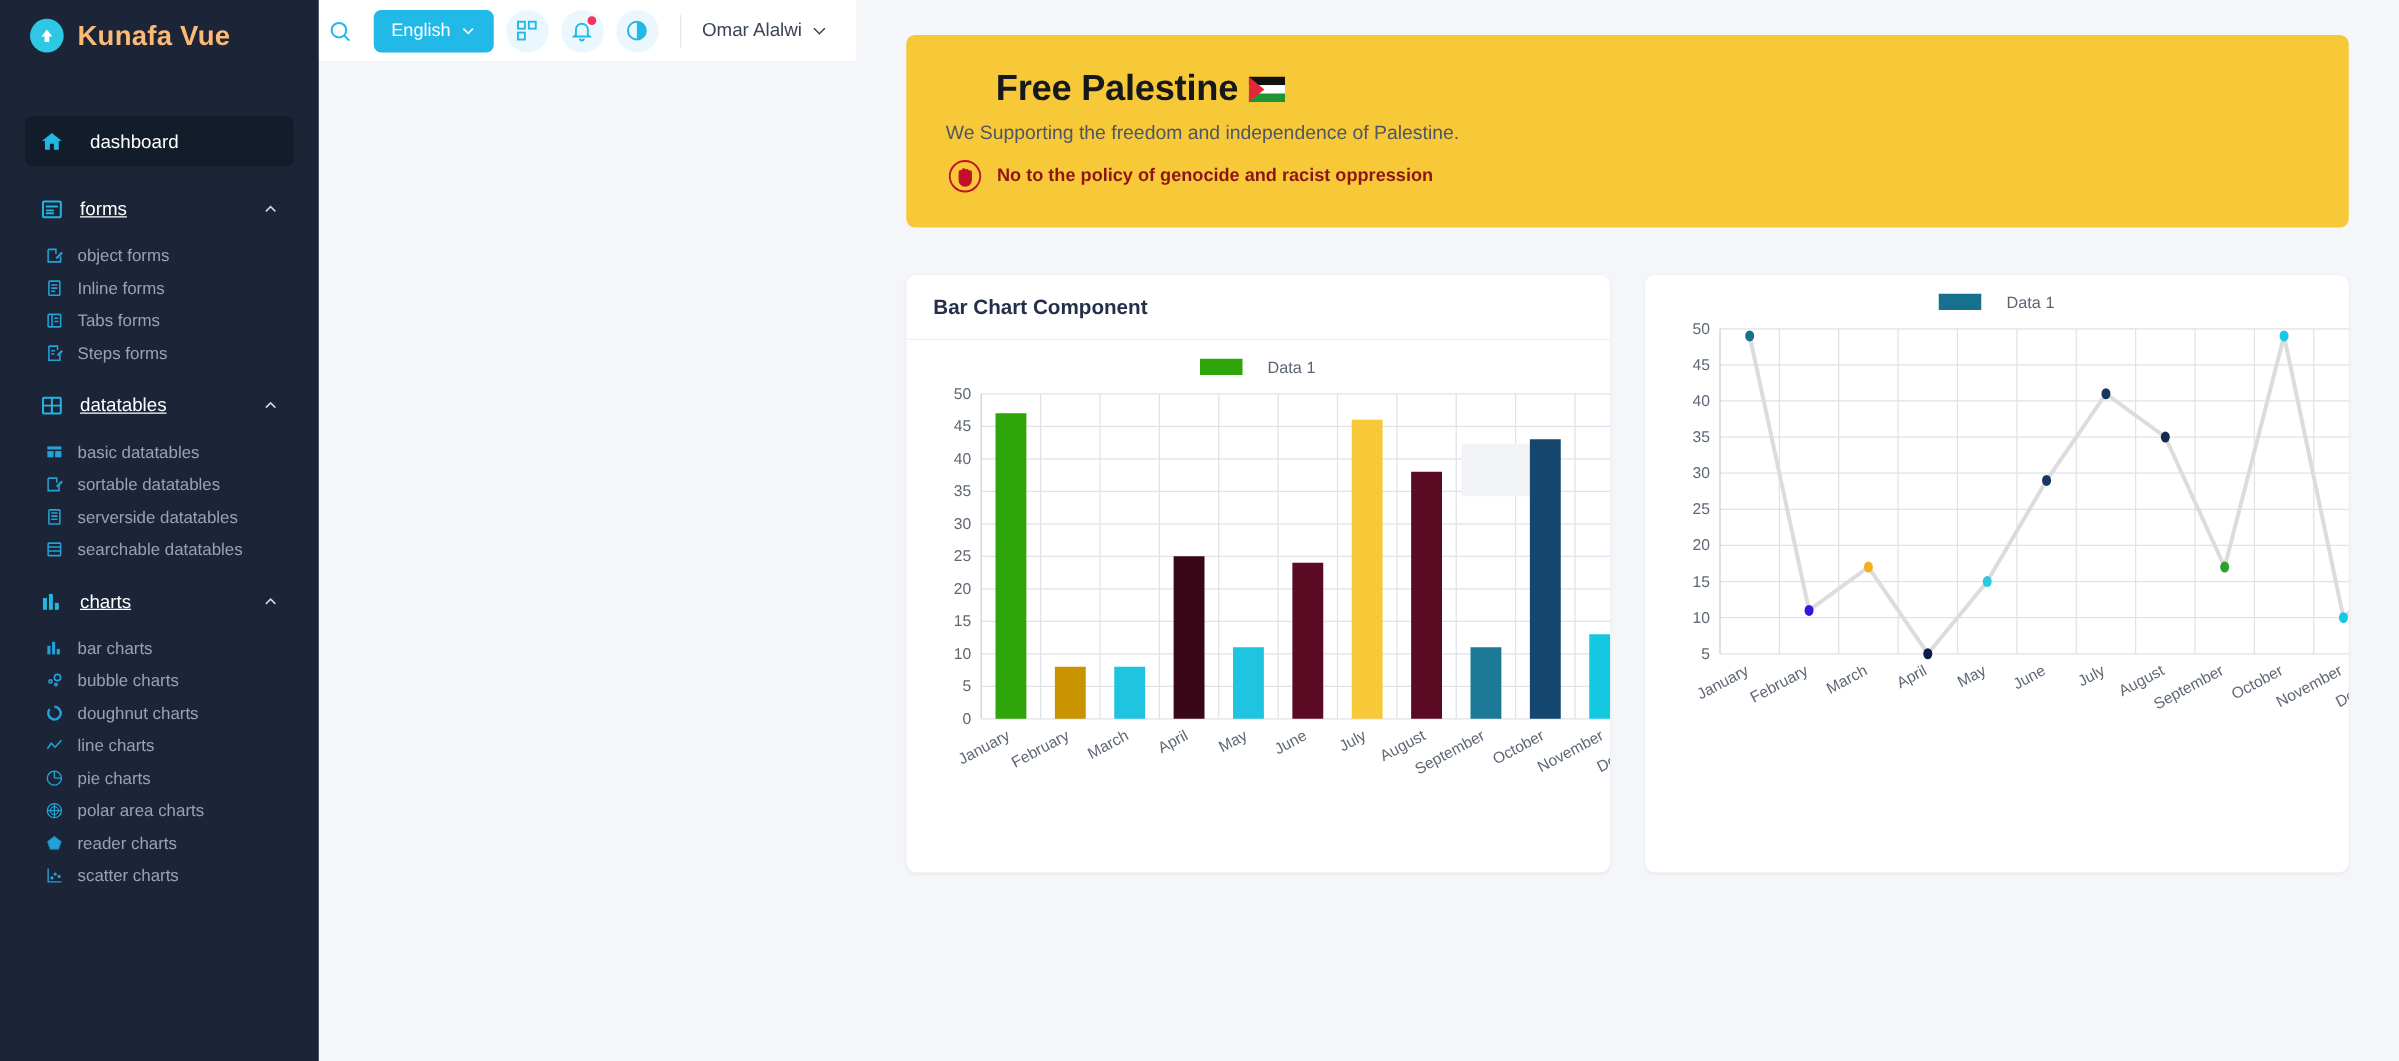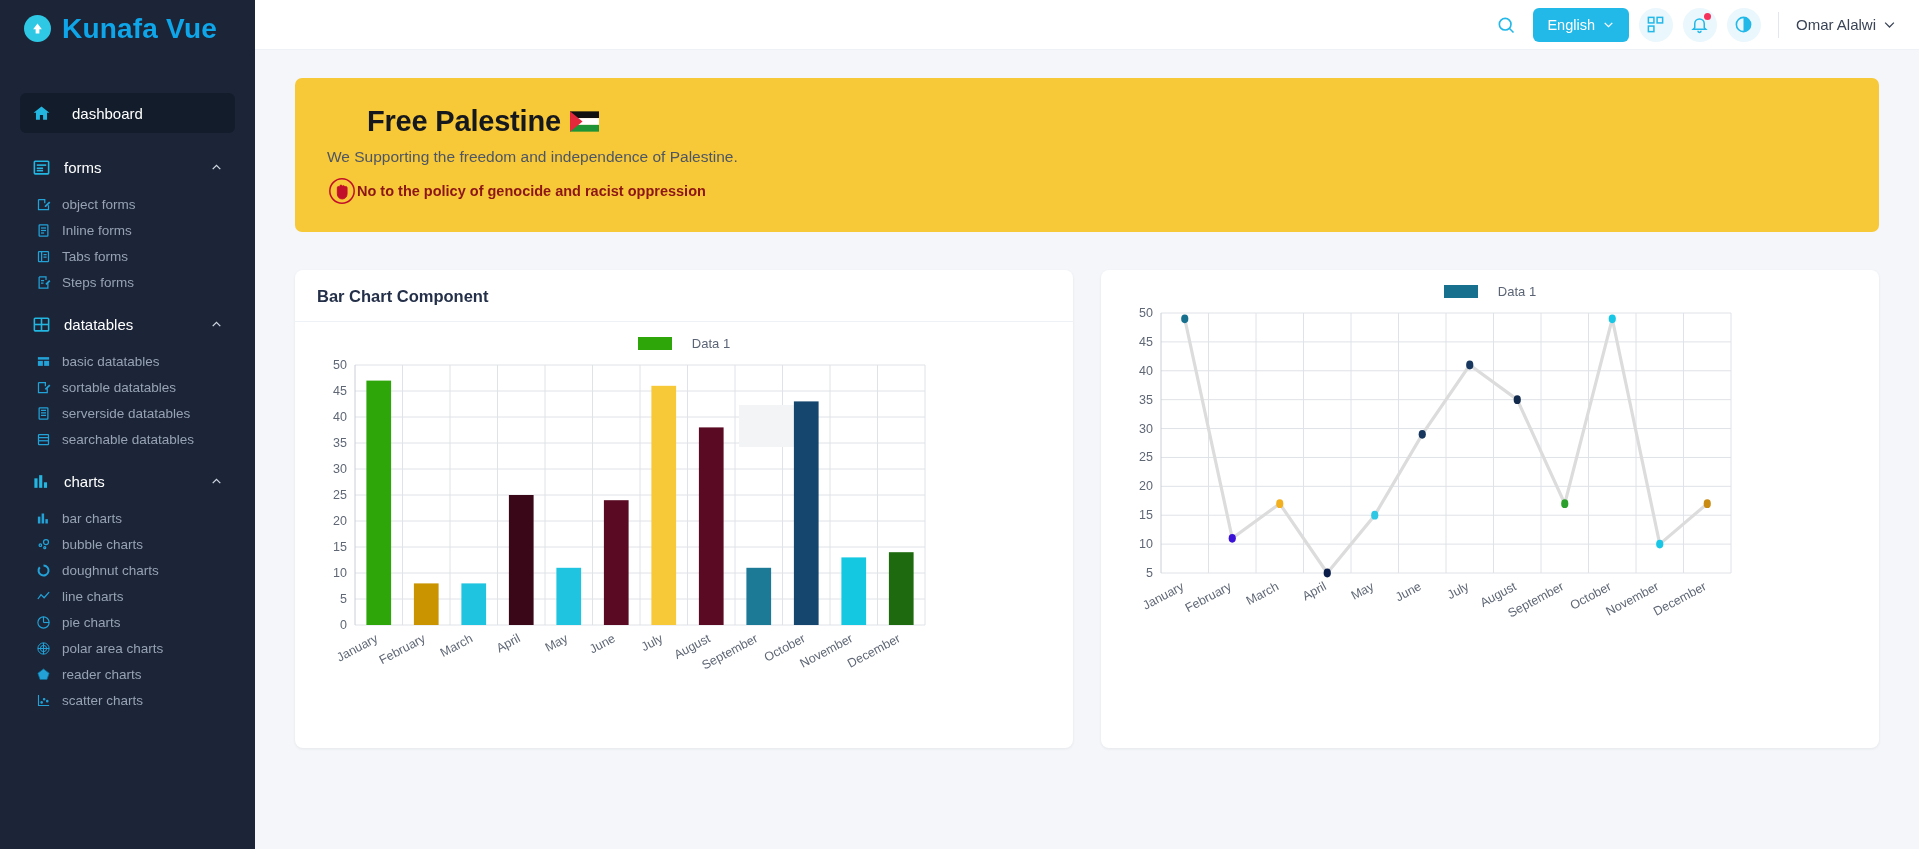--- a/index.html
+++ b/index.html
@@ -27,50 +27,51 @@
     height: 57px;
   }
   .brand-logo {
     width: 27px; height: 27px; border-radius: 50%;
     background: #2ec7e4;
     display: flex; align-items: center; justify-content: center;
     flex: 0 0 auto;
   }
   .brand-logo svg { display:block; }
   .brand-title {
-    color: #0ea5e9; font-size: 28px; font-weight: 700; letter-spacing: .2px;
+    color: #fdba74; font-size: 22px; font-weight: 700; letter-spacing: .2px;
   }
 
   .nav { margin-top: 36px; padding: 0 20px; }
   .nav-item {
     display: flex; align-items: center; gap: 21px;
     height: 40px; padding: 0 12px;
     border-radius: 6px;
     color: #ffffff; font-size: 15px;
     cursor: pointer;
     margin-bottom: 2px;
   }
   .nav-item.active { background: #131c2b; }
   .nav-group {
     display: flex; align-items: center; gap: 13px;
     height: 38px; padding: 0 12px; margin-top: 15px;
     color: #ffffff; font-size: 15px; cursor: pointer;
     position: relative;
+    text-decoration: underline;
   }
   .nav-group .chev { margin-left: auto; }
   .sub-item {
     display: flex; align-items: flex-end; gap: 11px;
     height: 26px; padding: 0 12px 0 16px;
     color: #97a3b4; font-size: 13.5px; cursor: pointer;
   }
   .ic { display: inline-flex; align-items: center; justify-content: center; flex: 0 0 auto; }
   .ic svg { display: block; }
 
   
-  .main { flex: 1; display: flex; flex-direction: column; height: 849px; background: #f4f6f9; overflow: hidden; }
+  .main { flex: 1; display: flex; flex-direction: row; height: 849px; background: #f4f6f9; overflow: hidden; }
 
   .topbar {
     height: 50px; background: #ffffff;
     display: flex; align-items: center; justify-content: flex-end;
     padding-right: 22px; gap: 10px;
     border-bottom: 1px solid #eef1f5;
     flex: 0 0 auto;
   }
   .tb-icon {
     width: 34px; height: 34px; border-radius: 50%;
@@ -105,21 +106,21 @@
     font-size: 29px; font-weight: 700; color: #15181d;
     display: flex; align-items: center; gap: 9px;
     letter-spacing: -.2px;
     margin-left: 40px;
   }
   .flag { display:inline-block; vertical-align: middle; }
   .banner p {
     margin-top: 10px; font-size: 15.5px; color: #4e5664;
   }
   .banner-note {
-    margin-top: 10px; display: flex; align-items: center; 
+    margin-top: 10px; display: flex; align-items: center; gap: 11px;
     color: #8c1616; font-weight: 700; font-size: 14.5px;
   }
 
   
   .cards { display: flex; gap: 28px; }
   .card {
     flex: 1; background: #fff; border-radius: 8px;
     box-shadow: 0 1px 3px rgba(30,40,60,.07);
     overflow: hidden;
     height: 478px;

